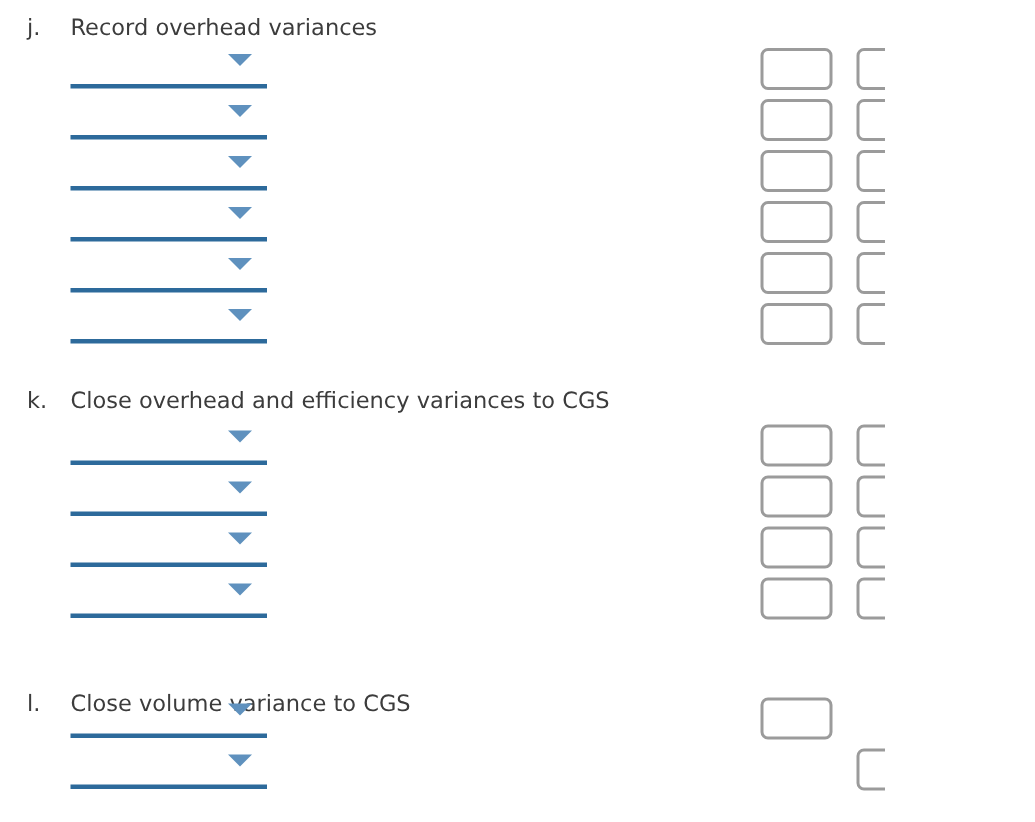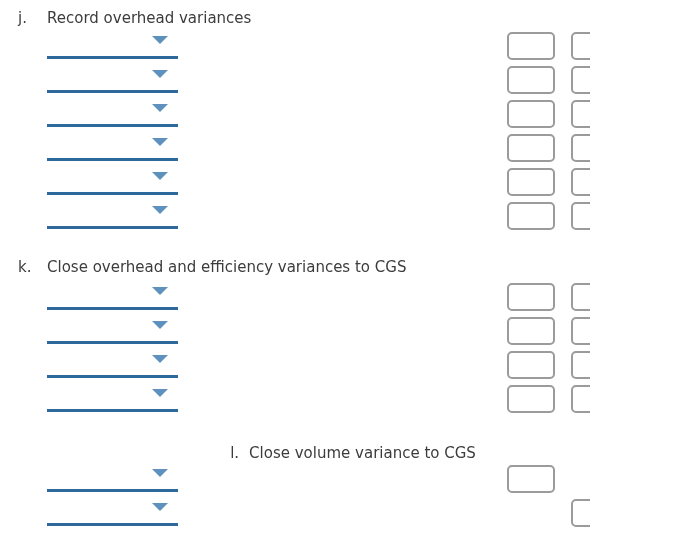--- a/index.html
+++ b/index.html
@@ -172,21 +172,21 @@
     <div class="dropdown">
       <span class="dd-value"></span>
       <span class="dd-arrow"></span>
     </div>
     <input class="cell debit" value="" style="">
     <input class="cell credit" value="" style="">
   </div>
         </div>
   </div>
       <div class="entry-section">
-    <div class="heading" style="top: 444px; text-align: center;">
+    <div class="heading" style="top: 460px;">
       <span class="sec-label">l.</span><span class="sec-title">Close volume variance to CGS</span>
     </div>
     <div class="rows">
           <div class="row" style="top: 465px;">
     <div class="dropdown">
       <span class="dd-value"></span>
       <span class="dd-arrow"></span>
     </div>
     <input class="cell debit" value="" style="">
 

